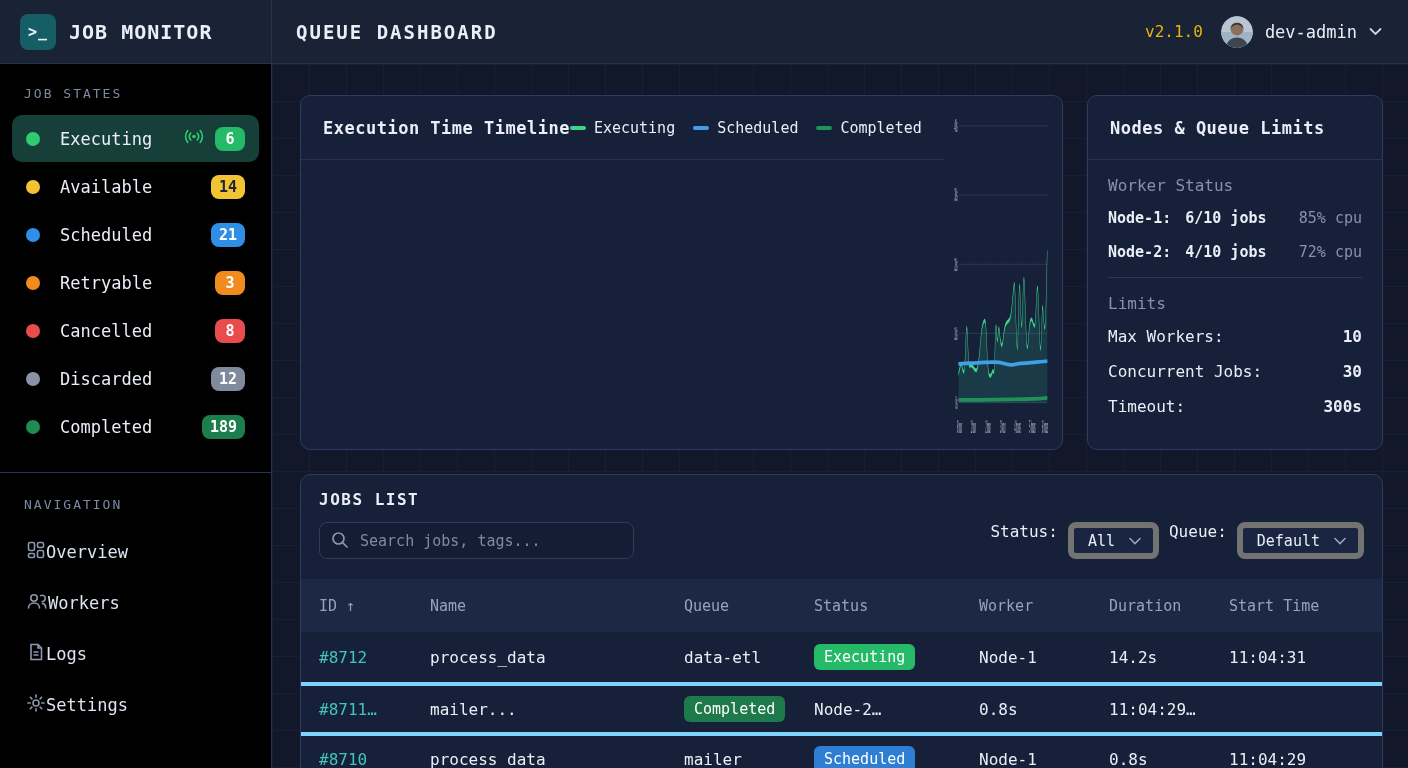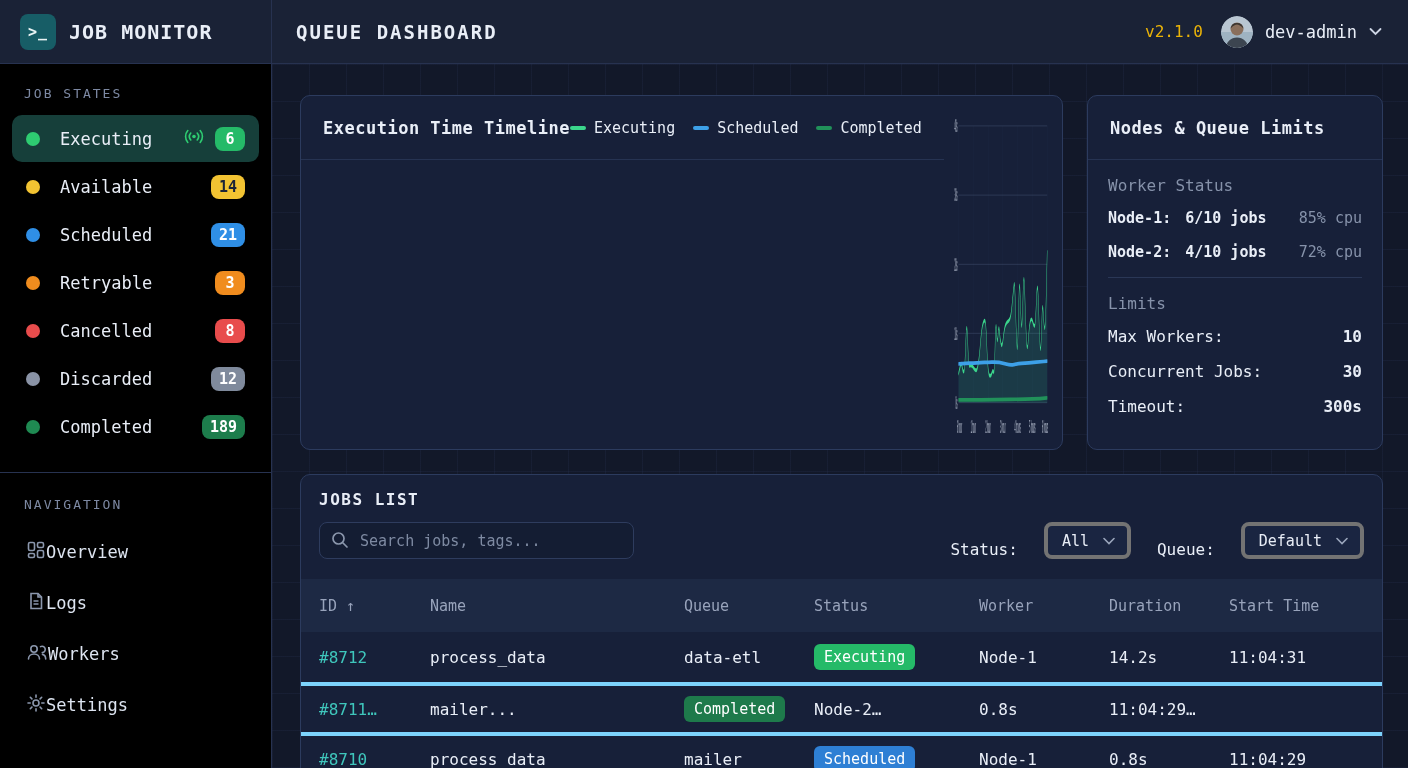--- a/index.html
+++ b/index.html
@@ -71,23 +71,23 @@
 
   .jobs-card { margin-top:24px; height:340px; overflow:hidden; }
   .jobs-head { padding:15px 18px 0 18px; }
   .jobs-title { font-size:16px; font-weight:bold; letter-spacing:1.5px; margin-bottom:13px; }
   .jobs-controls { display:flex; align-items:center; margin-bottom:20px; }
   .search-box { position:relative; width:315px; }
   .search-box input { width:100%; height:37px; background:#141d33; border:1px solid #2e3c5e;
     border-radius:8px; color:#dfe6f2; font-family:inherit; font-size:15px; padding:0 12px 0 40px; outline:none; }
   .search-box input::placeholder { color:#7e8aa2; }
   .search-icon { position:absolute; left:12px; top:9px; }
-  .filters { margin-left:auto; display:flex; align-items:flex-end; gap:26px; }
+  .filters { margin-left:auto; display:flex; align-items:flex-start; gap:10px; }
   .filter-label { font-size:16px; }
-  .dd { display:flex; align-items:center; gap:14px; background:#1a2541; border:4px solid #737373;
+  .dd { display:flex; align-items:center; gap:14px; background:#1a2541; border:6px solid #737373;
     border-radius:8px; height:37px; padding:0 12px 0 14px; color:#e9eef7; font-family:inherit;
     font-size:15px; cursor:pointer; }
 
   .thead { display:grid; grid-template-columns:111px 254px 130px 165px 130px 120px 1fr;
     align-items:center; height:53px; padding-left:18px; background:#1d2944; color:#98a3bb; font-size:15px; }
   .trow { display:grid; grid-template-columns:111px 254px 130px 165px 130px 120px 1fr;
     align-items:center; height:50px; padding-left:18px; border-top:4px solid #7dd3fc; font-size:16px; }
   .trow:first-child { border-top:none; }
   .cell-id { color:#3fc6bc; cursor:pointer; }
   .status-badge { display:inline-block; padding:4px 10px; border-radius:6px; color:#fff; font-size:15px; }
@@ -201,39 +201,39 @@
               <g fill="none" stroke="#8b97ad" stroke-width="1.6">
                 <rect x="2.5" y="2.5" width="6" height="8" rx="1.5"></rect>
                 <rect x="11.5" y="2.5" width="6" height="5" rx="1.5"></rect>
                 <rect x="2.5" y="13.5" width="6" height="4" rx="1.5"></rect>
                 <rect x="11.5" y="10.5" width="6" height="7" rx="1.5"></rect>
               </g>
             </svg></span>
           <span>Overview</span>
         </div>
         <div class="nav-item">
-          <span><svg width="20" height="20" viewBox="0 0 20 20">
-              <g fill="none" stroke="#8b97ad" stroke-width="1.6">
-                <path d="M5 2.5h7l3.5 3.5v11.5h-10.5z"></path>
-                <path d="M12 2.5V6h3.5"></path>
-                <path d="M7.5 10h5M7.5 13h5"></path>
-              </g>
-            </svg></span>
-          <span>Logs</span>
-        </div>
-        <div class="nav-item">
           <span><svg width="22" height="20" viewBox="0 0 22 20">
               <g fill="none" stroke="#8b97ad" stroke-width="1.6" stroke-linecap="round">
                 <circle cx="8" cy="7" r="3.2"></circle>
                 <path d="M2.5 17c0-3 2.5-5 5.5-5s5.5 2 5.5 5"></path>
                 <path d="M14.5 4.6a3.2 3.2 0 1 1 1.8 6"></path>
                 <path d="M16.5 12.4c2 .5 3.2 2.3 3.2 4.6"></path>
               </g>
             </svg></span>
           <span>Workers</span>
+        </div>
+        <div class="nav-item">
+          <span><svg width="20" height="20" viewBox="0 0 20 20">
+              <g fill="none" stroke="#8b97ad" stroke-width="1.6">
+                <path d="M5 2.5h7l3.5 3.5v11.5h-10.5z"></path>
+                <path d="M12 2.5V6h3.5"></path>
+                <path d="M7.5 10h5M7.5 13h5"></path>
+              </g>
+            </svg></span>
+          <span>Logs</span>
         </div>
         <div class="nav-item">
           <span><svg width="20" height="20" viewBox="0 0 20 20">
               <g fill="none" stroke="#8b97ad" stroke-width="1.6" stroke-linecap="round">
                 <circle cx="10" cy="10" r="3"></circle>
                 <path d="M10 2v2.2M10 15.8V18M18 10h-2.2M4.2 10H2M15.7 4.3l-1.6 1.6M5.9 14.1l-1.6 1.6M15.7 15.7l-1.6-1.6M5.9 5.9L4.3 4.3"></path>
               </g>
             </svg></span>
           <span>Settings</span>
         </div>

